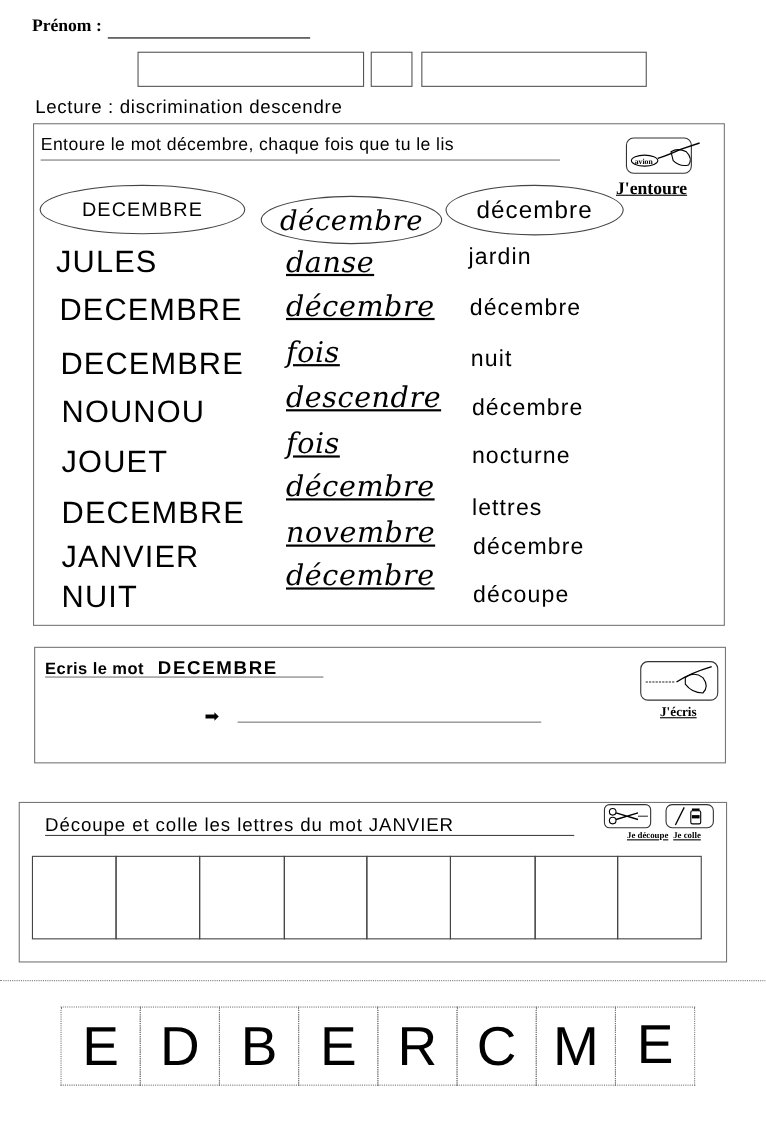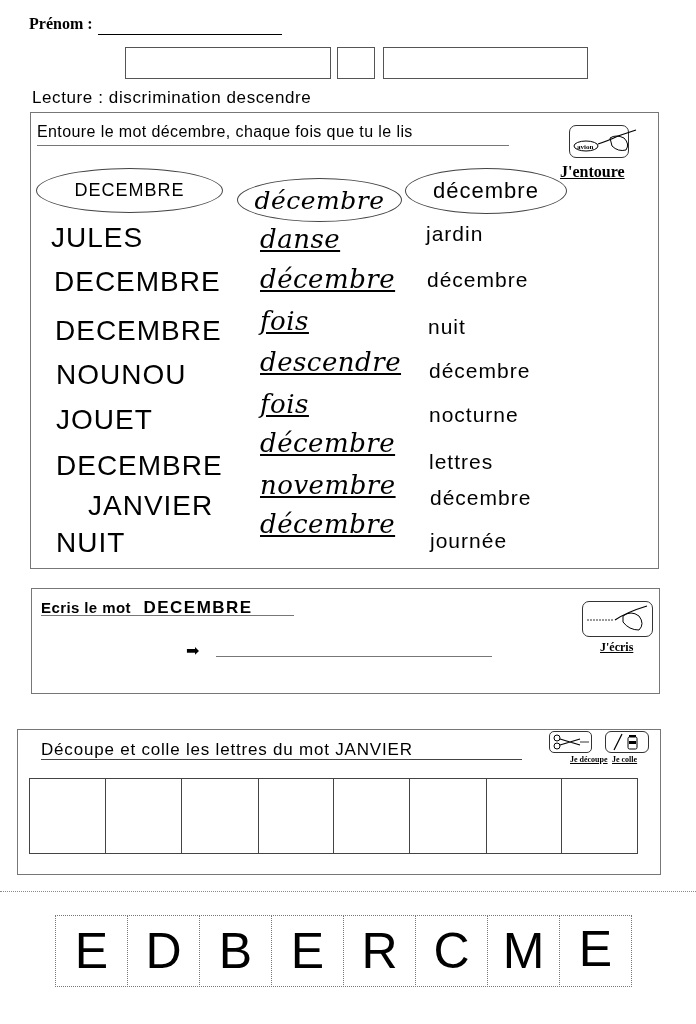--- a/index.html
+++ b/index.html
@@ -75,40 +75,40 @@
 <div class="abs ellipse" style="left:405px;top:168px;width:162px;height:46px;">
   <span style="font-size:22px;letter-spacing:1px;">décembre</span>
 </div>
 
 <div class="abs caps" style="left:51px;top:222px;">JULES</div>
 <div class="abs caps" style="left:54px;top:266px;">DECEMBRE</div>
 <div class="abs caps" style="left:55px;top:315px;">DECEMBRE</div>
 <div class="abs caps" style="left:56px;top:359px;">NOUNOU</div>
 <div class="abs caps" style="left:56px;top:404px;">JOUET</div>
 <div class="abs caps" style="left:56px;top:450px;">DECEMBRE</div>
-<div class="abs caps" style="left:56px;top:490px;margin-left:32px;">JANVIER</div>
+<div class="abs caps" style="left:56px;top:490px;">JANVIER</div>
 <div class="abs caps" style="left:56px;top:527px;">NUIT</div>
 
 <div class="abs cursive script" style="left:260px;top:224px;">danse</div>
 <div class="abs cursive script" style="left:260px;top:264px;">décembre</div>
 <div class="abs cursive script" style="left:260px;top:306px;">fois</div>
 <div class="abs cursive script" style="left:260px;top:347px;">descendre</div>
 <div class="abs cursive script" style="left:260px;top:389px;">fois</div>
 <div class="abs cursive script" style="left:260px;top:428px;">décembre</div>
 <div class="abs cursive script" style="left:260px;top:470px;">novembre</div>
 <div class="abs cursive script" style="left:260px;top:509px;">décembre</div>
 
 <div class="abs lower" style="left:426px;top:222px;">jardin</div>
 <div class="abs lower" style="left:427px;top:268px;">décembre</div>
 <div class="abs lower" style="left:428px;top:315px;">nuit</div>
 <div class="abs lower" style="left:429px;top:359px;">décembre</div>
 <div class="abs lower" style="left:429px;top:403px;">nocturne</div>
 <div class="abs lower" style="left:429px;top:450px;">lettres</div>
 <div class="abs lower" style="left:430px;top:486px;">décembre</div>
-<div class="abs lower" style="left:430px;top:529px;">journée</div>
+<div class="abs lower" style="left:430px;top:529px;">découpe</div>
 
 <div class="abs frame" style="left:31px;top:588px;width:629px;height:106px;"></div>
 <div class="abs instr" style="left:41px;top:598px;font-size:15px;font-weight:bold;">
   <span>Ecris le mot</span>
   <span style="font-size:17px;letter-spacing:1.5px;margin-left:8px;">DECEMBRE</span>
 </div>
 <div class="abs underline-bar" style="left:41px;top:615px;width:253px;"></div>
 
 <div class="abs icon-card" style="left:582px;top:601px;width:71px;height:36px;">
   <svg width="69" height="34" viewBox="0 0 69 34">

